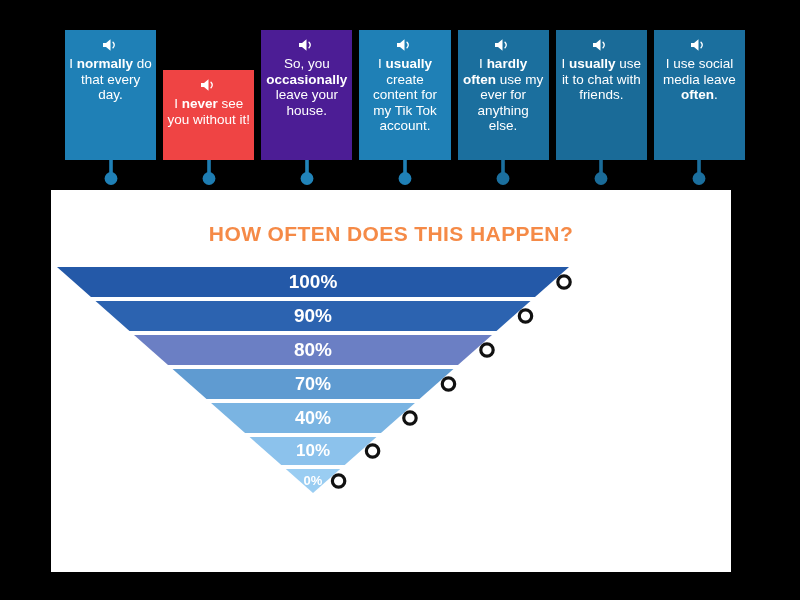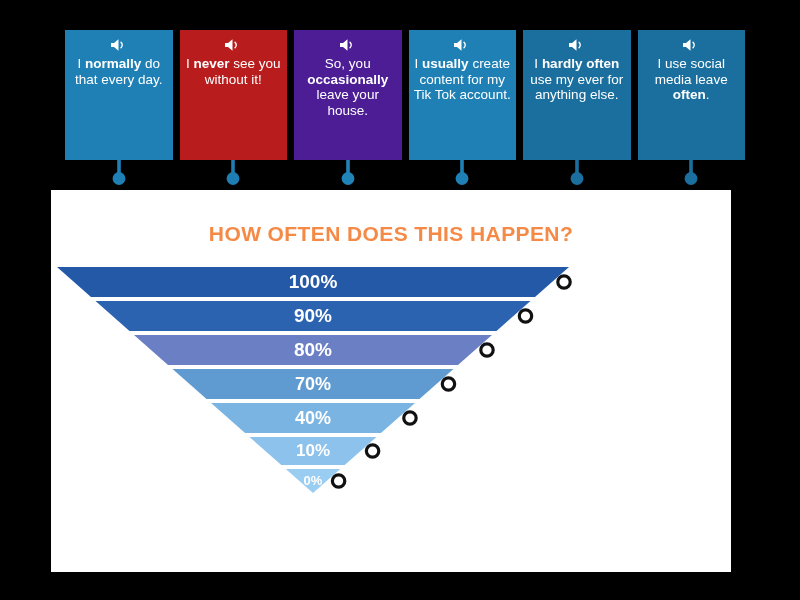--- a/index.html
+++ b/index.html
@@ -29,21 +29,21 @@
     position: relative;
     flex: 1 1 0;
     background: #1f7fb5;
     display: flex;
     flex-direction: column;
     align-items: center;
     padding-top: 7px;
     box-sizing: border-box;
   }
   .card.shade-a { background: #1f80b6; }
-  .card.shade-b { background: #b91c1c; }
+  .card.shade-b { background: #ef4444; margin-top: 40px; }
   .card.shade-c { background: #4c1d95; }
   .card.shade-d { background: #1b6f9e; }
   .card.shade-e { background: #1a6b98; }
 
   .speaker-icon {
     width: 20px;
     height: 16px;
     display: block;
     margin-bottom: 3px;
   }
@@ -172,20 +172,31 @@
     </div>
     <div class="card shade-d">
       <svg viewBox="0 0 20 16" class="speaker-icon">
         <path d="M2 6 H5 L9.5 2.2 V13.8 L5 10 H2 Z" fill="#ffffff"></path>
         <path d="M12 5.2 A4.2 4.2 0 0 1 12 10.8" fill="none" stroke="#ffffff" stroke-width="1.3" stroke-linecap="round"></path>
       </svg>
       <div class="card-text"><span>I </span><b>hardly often</b><span> use my ever for anything else.</span></div>
       <svg viewBox="0 0 18 28" class="pin">
         <rect x="7.2" y="0" width="3.6" height="14" fill="#1b6f9e"></rect>
         <circle cx="9" cy="18.5" r="6.4" fill="#1b6f9e"></circle>
+      </svg>
+    </div>
+    <div class="card shade-e">
+      <svg viewBox="0 0 20 16" class="speaker-icon">
+        <path d="M2 6 H5 L9.5 2.2 V13.8 L5 10 H2 Z" fill="#ffffff"></path>
+        <path d="M12 5.2 A4.2 4.2 0 0 1 12 10.8" fill="none" stroke="#ffffff" stroke-width="1.3" stroke-linecap="round"></path>
+      </svg>
+      <div class="card-text"><span>I </span><b>usually</b><span> use it to chat with friends.</span></div>
+      <svg viewBox="0 0 18 28" class="pin">
+        <rect x="7.2" y="0" width="3.6" height="14" fill="#1a6b98"></rect>
+        <circle cx="9" cy="18.5" r="6.4" fill="#1a6b98"></circle>
       </svg>
     </div>
     <div class="card shade-d">
       <svg viewBox="0 0 20 16" class="speaker-icon">
         <path d="M2 6 H5 L9.5 2.2 V13.8 L5 10 H2 Z" fill="#ffffff"></path>
         <path d="M12 5.2 A4.2 4.2 0 0 1 12 10.8" fill="none" stroke="#ffffff" stroke-width="1.3" stroke-linecap="round"></path>
       </svg>
       <div class="card-text"><span>I use social media leave </span><b>often</b><span>.</span></div>
       <svg viewBox="0 0 18 28" class="pin">
         <rect x="7.2" y="0" width="3.6" height="14" fill="#1b6f9e"></rect>

